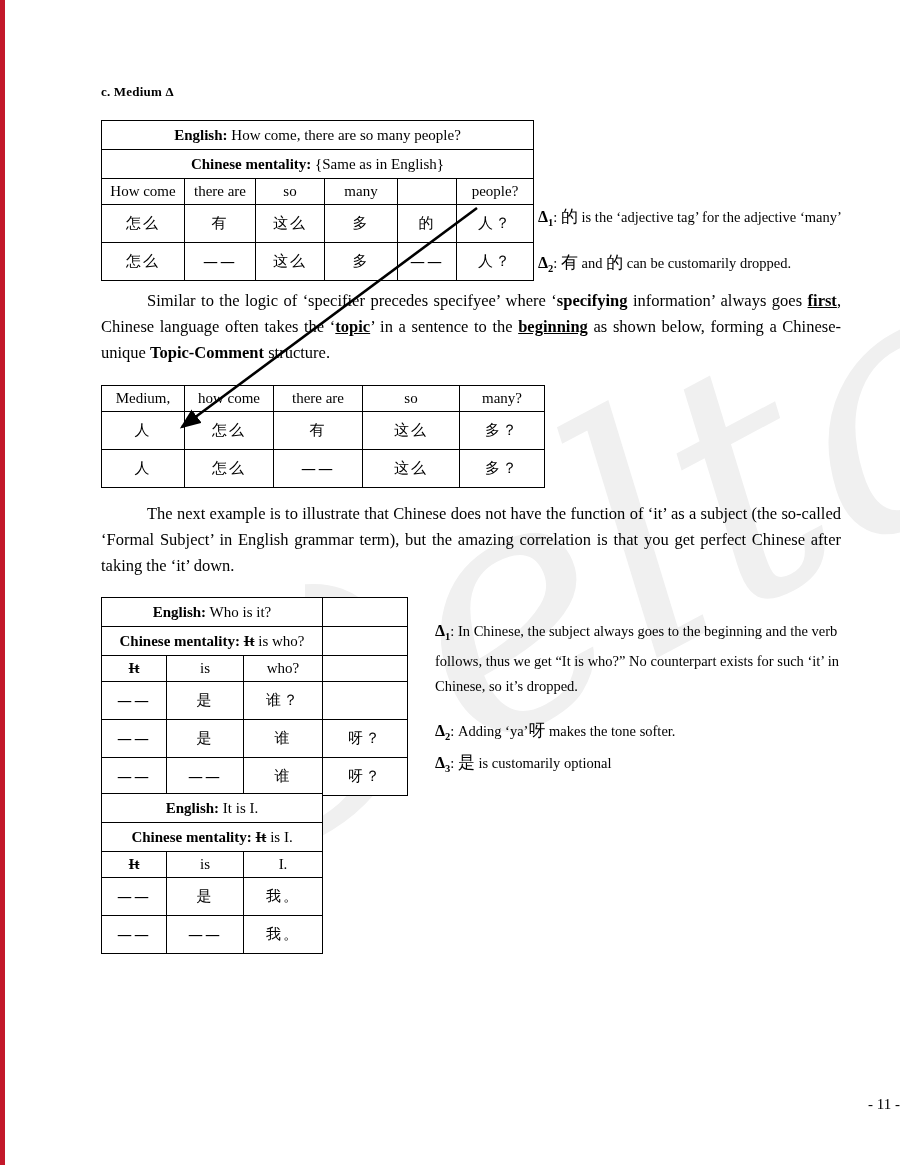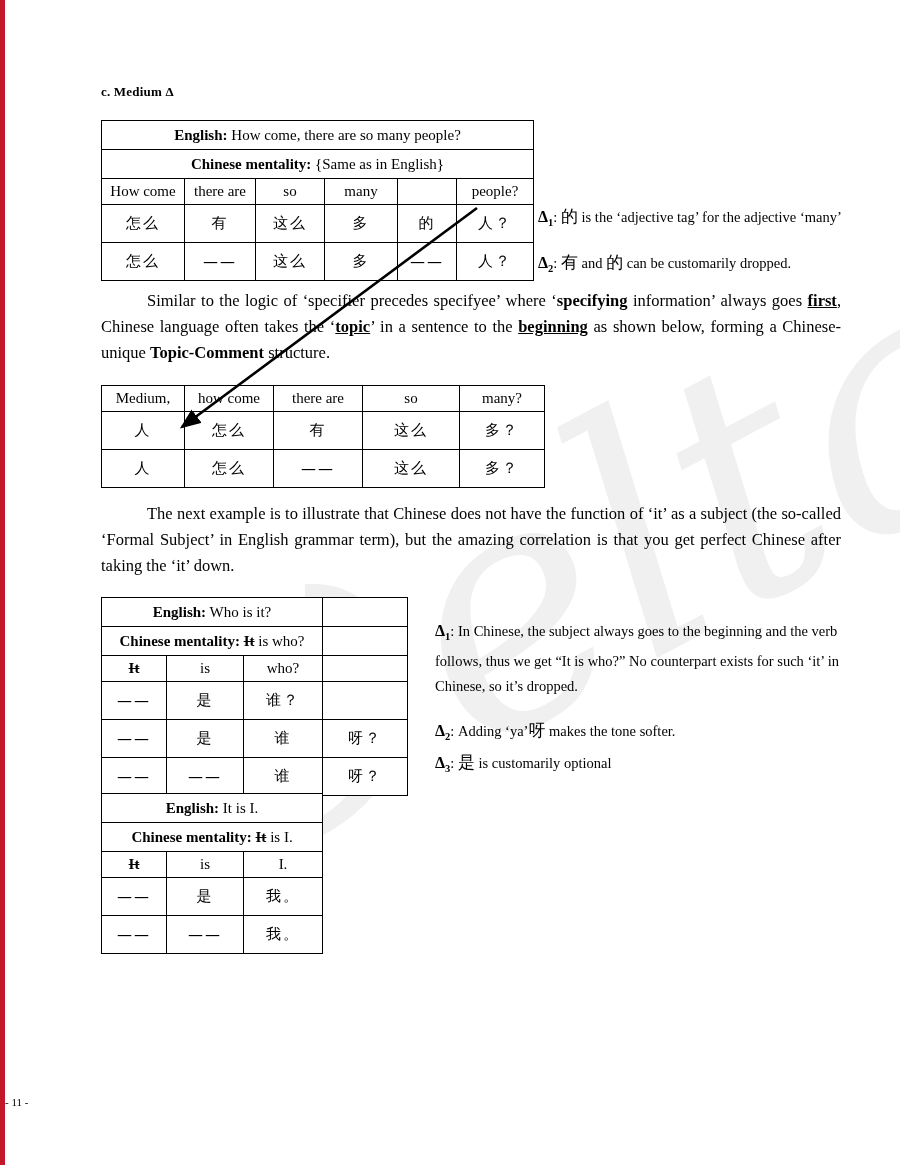--- a/index.html
+++ b/index.html
@@ -125,22 +125,22 @@
   .arrow-layer {
     position:absolute; left:0; top:0;
     width:900px; height:1165px;
     pointer-events:none; z-index:3;
   }
 
   
   .pagenum {
     position:absolute;
     left:0; right:0; top:1096px;
-    text-align:left;
-    font-size:11px;
+    text-align:right;
+    font-size:15px;
   }
 </style>
 </head>
 <body>
 
 <div class="page">
 
   <div class="watermark">
     <svg viewBox="0 0 620 620" xmlns="http://www.w3.org/2000/svg">
       <text class="wm-text" x="310" y="420" text-anchor="middle" transform="rotate(-28 310 380)">Delta</text>

